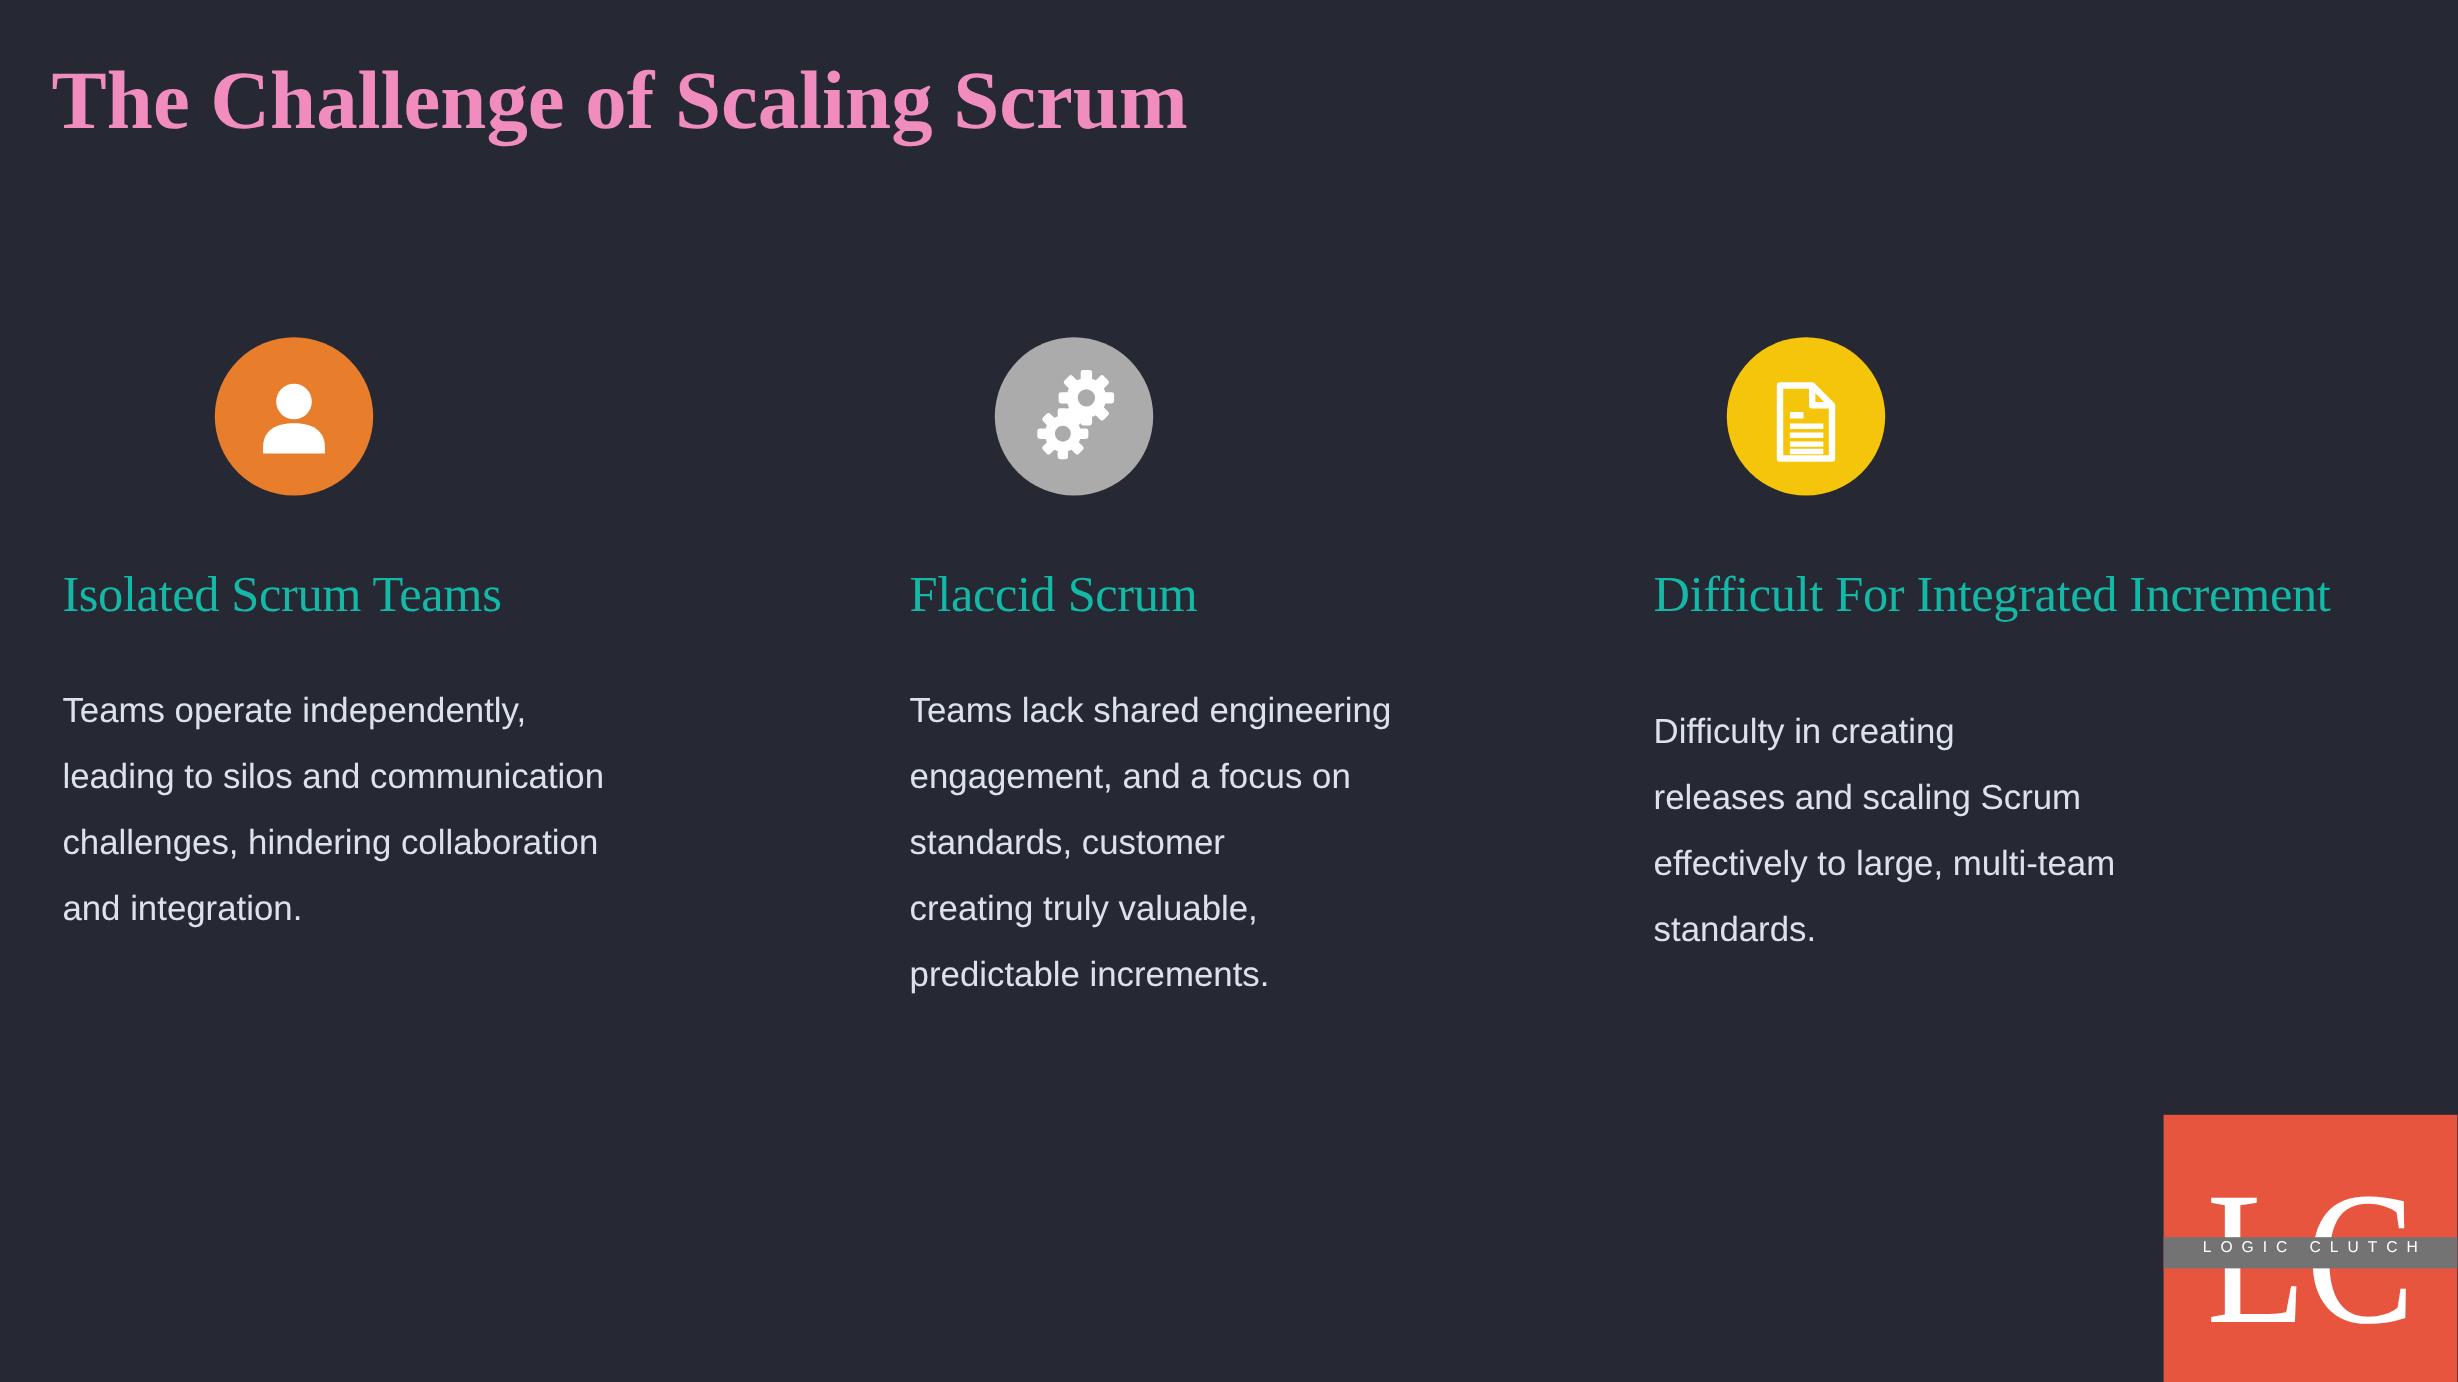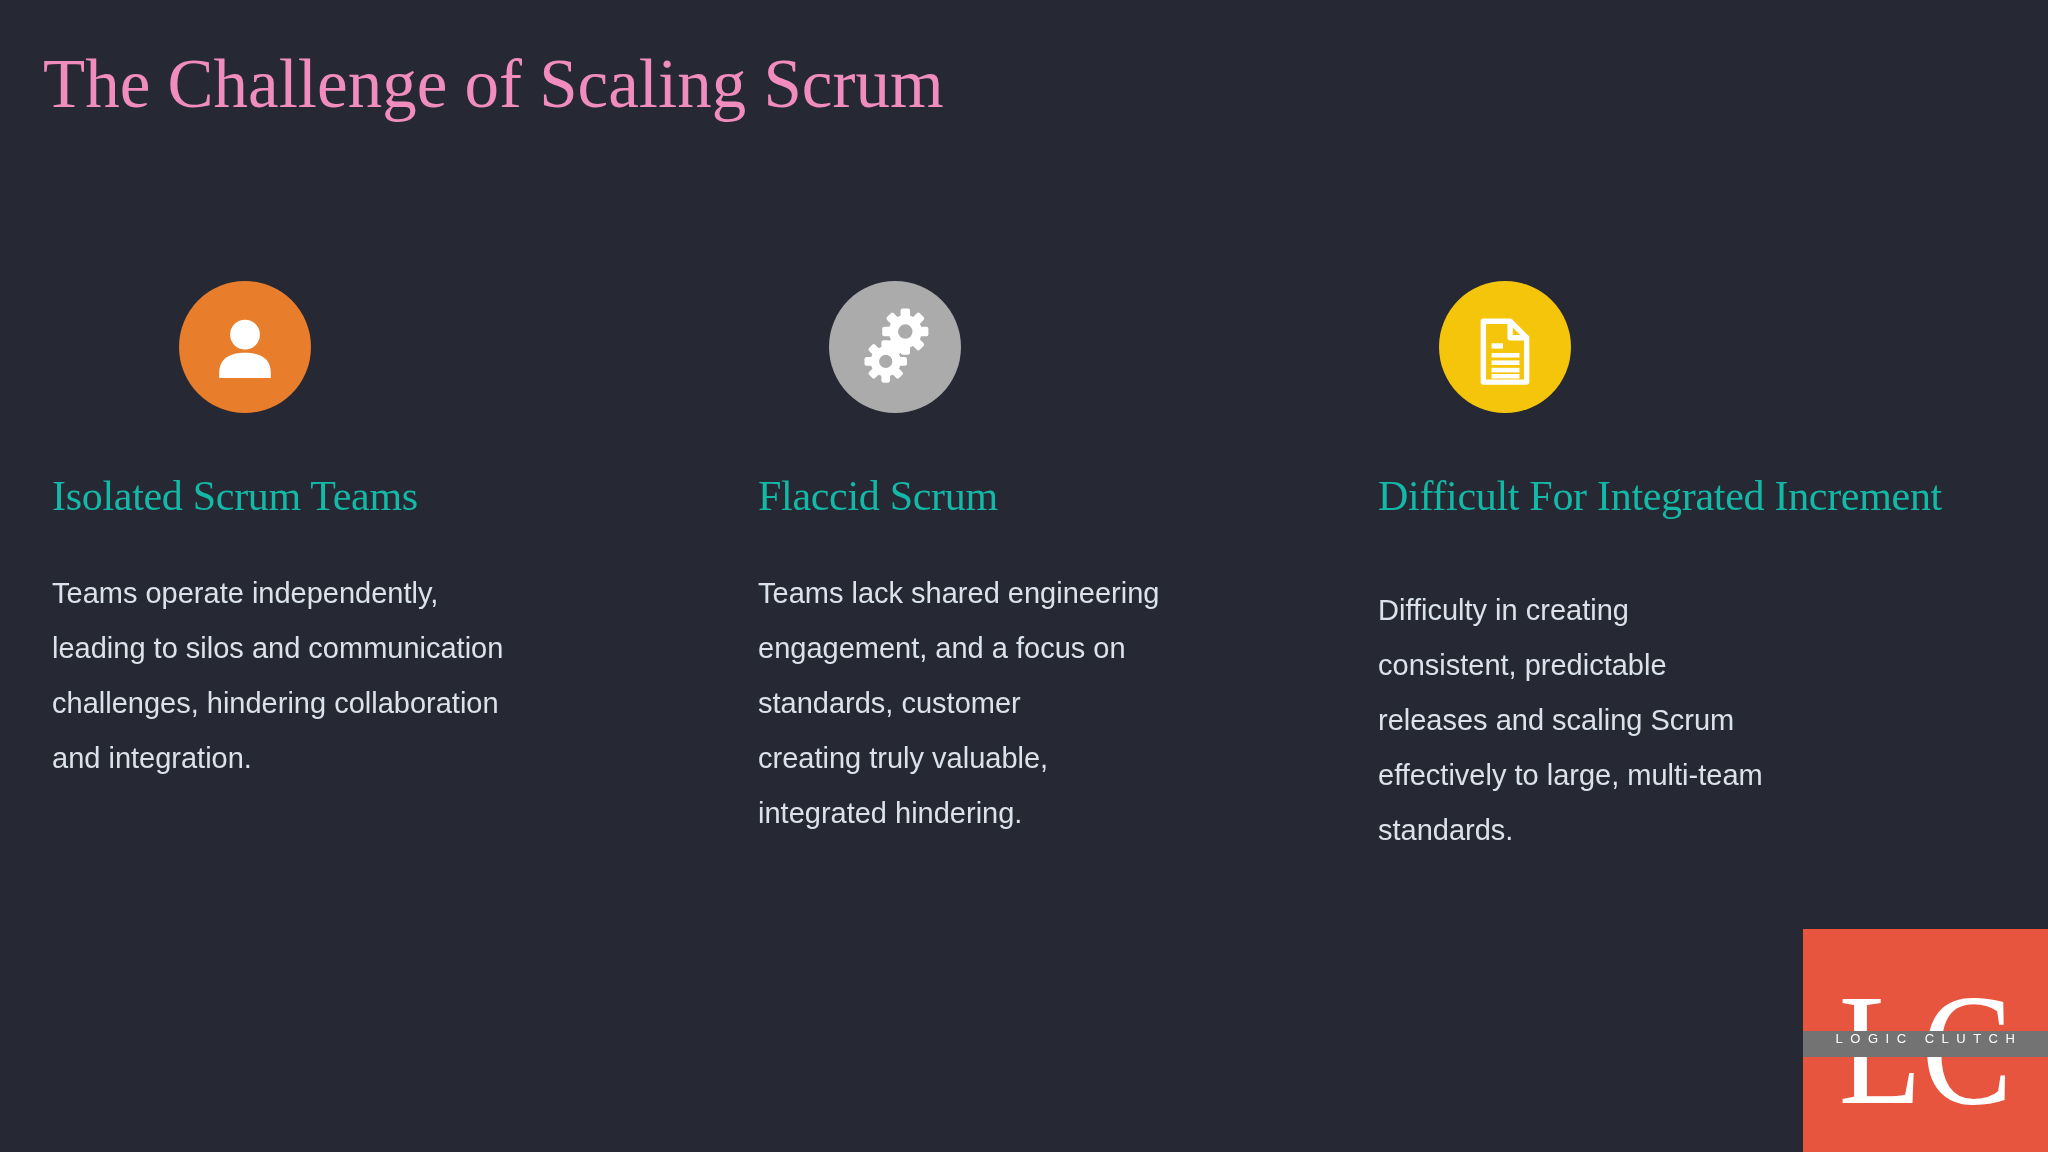--- a/index.html
+++ b/index.html
@@ -8,21 +8,21 @@
     background: #262933;
     position: relative;
     overflow: hidden;
     font-family: "Liberation Sans", sans-serif;
   }
   .slide-title {
     position: absolute;
     left: 43px; top: 44px;
     margin: 0;
     font-family: "Liberation Serif", serif;
-    font-weight: 400;
+    font-weight: 700;
     font-size: 69px;
     line-height: 80px;
     color: #F08CBE;
     white-space: nowrap;
   }
   .icon-circle {
     position: absolute;
     top: 281px;
     width: 132px; height: 132px;
     border-radius: 50%;
@@ -147,38 +147,37 @@
         <circle r="3.2" fill="#ABABAB"></circle>
       </g>
     </svg>
   </div>
   <h2 class="col-heading heading-2">Flaccid Scrum</h2>
   <div class="col-body body-2">
     <div class="bl">Teams lack shared engineering</div>
     <div class="bl">engagement, and a focus on</div>
     <div class="bl">standards, customer</div>
     <div class="bl">creating truly valuable,</div>
-    <div class="bl">integrated hindering.</div>
+    <div class="bl">predictable increments.</div>
   </div>
 
   <div class="icon-circle circle-yellow icon-3">
     <svg viewBox="0 0 64 64" aria-hidden="true">
       <path d="M21.5 19.5 H34.5 L42.5 27.5 V49 H21.5 Z" fill="none" stroke="#FFFFFF" stroke-width="2.6" stroke-linejoin="round"></path>
       <path d="M34.5 19.5 V27.5 H42.5" fill="none" stroke="#FFFFFF" stroke-width="2.6" stroke-linejoin="round"></path>
       <line x1="25.5" y1="31.5" x2="31" y2="31.5" stroke="#FFFFFF" stroke-width="2.6"></line>
       <line x1="25.5" y1="36" x2="39" y2="36" stroke="#FFFFFF" stroke-width="2.2"></line>
       <line x1="25.5" y1="39.6" x2="39" y2="39.6" stroke="#FFFFFF" stroke-width="2.2"></line>
       <line x1="25.5" y1="43.2" x2="39" y2="43.2" stroke="#FFFFFF" stroke-width="2.2"></line>
       <line x1="25.5" y1="46.2" x2="39" y2="46.2" stroke="#FFFFFF" stroke-width="2.2"></line>
     </svg>
   </div>
   <h2 class="col-heading heading-3">Difficult For Integrated Increment</h2>
   <div class="col-body body-3">
     <div class="bl">Difficulty in creating</div>
-    <div class="bl">consistent, predictable</div>
     <div class="bl">releases and scaling Scrum</div>
     <div class="bl">effectively to large, multi-team</div>
     <div class="bl">standards.</div>
   </div>
 
   <div class="logo">
     <div class="logo-monogram">LC</div>
     <div class="logo-band">
       <span>LOGIC CLUTCH</span>
     </div>

